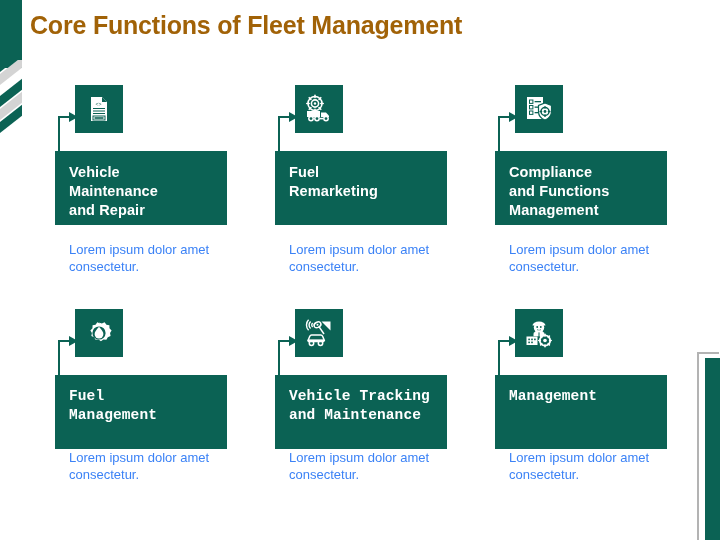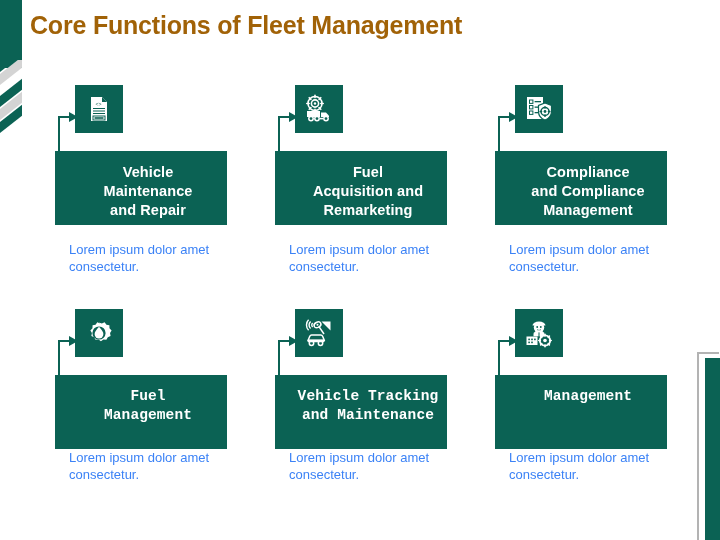--- a/index.html
+++ b/index.html
@@ -136,21 +136,20 @@
     background: #0b6254;
     box-sizing: border-box;
     padding: 12px 0 10px 14px;
   }
   .title-box .t-line {
     color: #ffffff;
     font-size: 14.5px;
     font-weight: bold;
     line-height: 19px;
     letter-spacing: 0.1px;
-    text-align: center;
   }
 
   
   .desc {
     position: absolute;
     left: 14px;
     width: 175px;
     color: #3b82f6;
     font-size: 13px;
     line-height: 17px;
@@ -231,21 +230,20 @@
           <path d="M17 18.5 h5 l3 3.2 v1.3 h-8 z" fill="#ffffff"></path>
           <circle cx="7" cy="24.6" r="2.2" fill="none" stroke="#ffffff" stroke-width="1.5"></circle>
           <circle cx="13" cy="24.6" r="2.2" fill="none" stroke="#ffffff" stroke-width="1.5"></circle>
           <circle cx="22" cy="24.6" r="2.2" fill="none" stroke="#ffffff" stroke-width="1.5"></circle>
           <rect x="16" y="23.8" width="3" height="1.6" fill="#ffffff"></rect>
         </svg>
       </span>
     </div>
     <div class="title-box">
       <div class="t-line">Fuel</div>
-      <div class="t-line">Acquisition and</div>
       <div class="t-line">Remarketing</div>
     </div>
     <div class="desc">Lorem ipsum dolor amet consectetur.</div>
   </div>
 
   <div class="card row1" style="left:495px; top:85px;">
     <svg class="connector" viewBox="0 0 28 86">
       <path d="M22 80 L4 80 L4 14 L14 14" fill="none" stroke="#0b6254" stroke-width="2"></path>
       <path d="M14 9 L23 14 L14 19 Z" fill="#0b6254"></path>
     </svg>
@@ -261,21 +259,21 @@
           <rect x="10.6" y="18" width="6.4" height="1.3" fill="#0b6254"></rect>
           <path d="M21 9 l6.5 2.4 v6 c0 4.4 -3.4 7.4 -6.5 8.6 c-3.1 -1.2 -6.5 -4.2 -6.5 -8.6 v-6 z" fill="#ffffff" stroke="#0b6254" stroke-width="1.2"></path>
           <circle cx="21" cy="17.5" r="4" fill="none" stroke="#0b6254" stroke-width="1.5"></circle>
           <circle cx="21" cy="17.5" r="1.4" fill="#0b6254"></circle>
           <path d="M21 12.6 v1.5 M21 20.9 v1.5 M16.1 17.5 h1.5 M24.4 17.5 h1.5" stroke="#0b6254" stroke-width="1.4" stroke-linecap="round"></path>
         </svg>
       </span>
     </div>
     <div class="title-box">
       <div class="t-line">Compliance</div>
-      <div class="t-line">and Compliance</div>
+      <div class="t-line">and Functions</div>
       <div class="t-line">Management</div>
     </div>
     <div class="desc">Lorem ipsum dolor amet consectetur.</div>
   </div>
 
   <div class="card row2" style="left:55px; top:309px;">
     <svg class="connector" viewBox="0 0 28 70">
       <path d="M22 64 L4 64 L4 14 L14 14" fill="none" stroke="#0b6254" stroke-width="2"></path>
       <path d="M14 9 L23 14 L14 19 Z" fill="#0b6254"></path>
     </svg>

